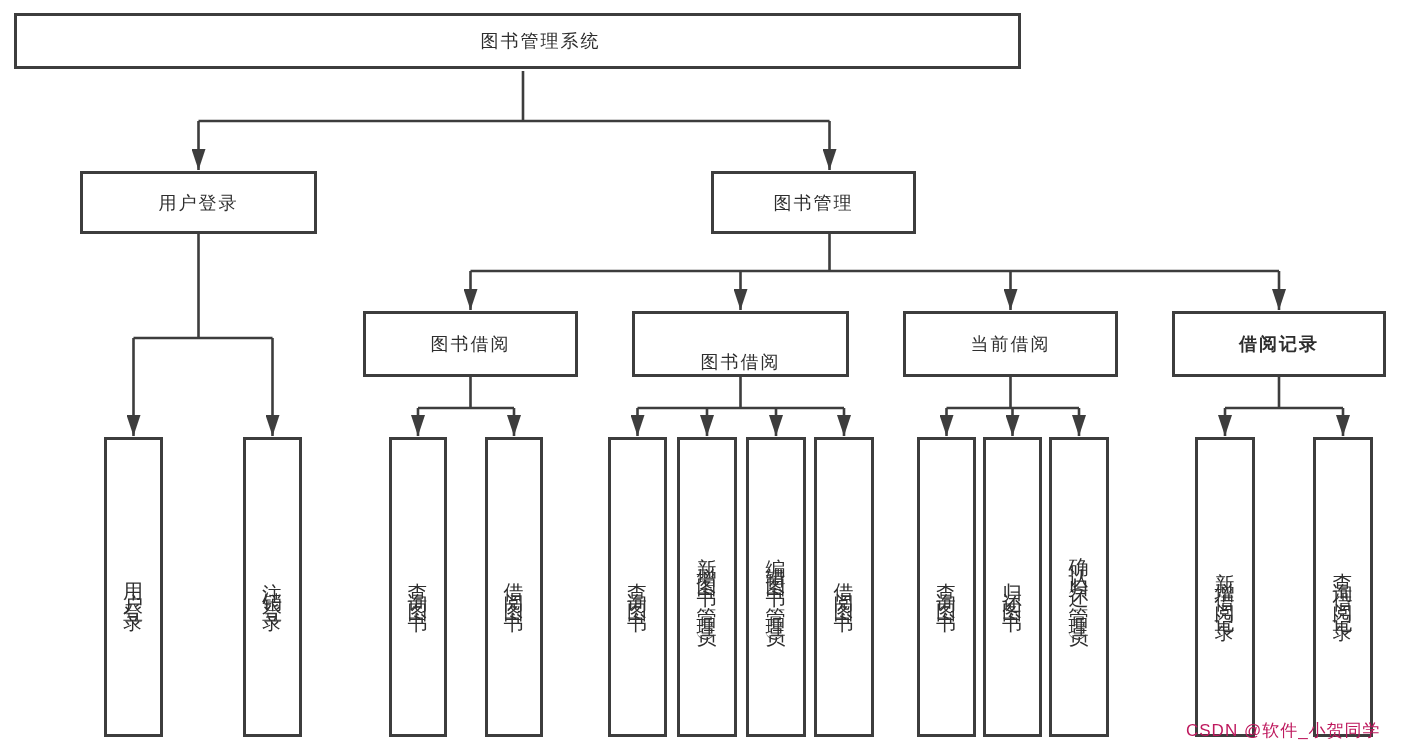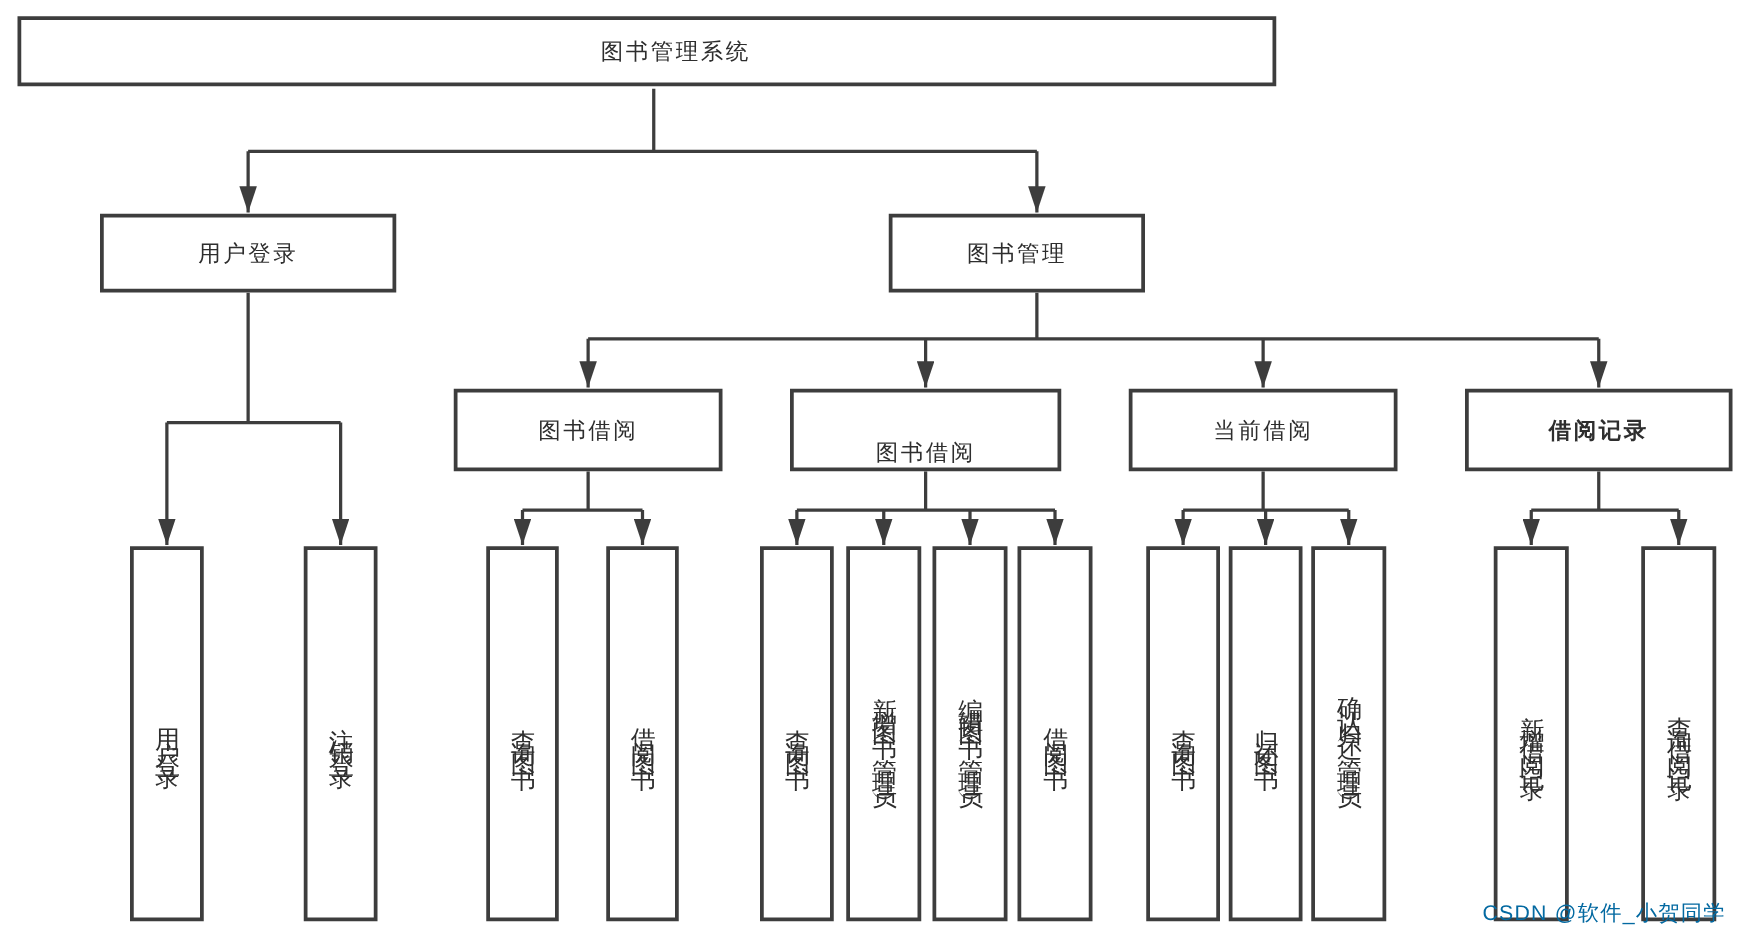--- a/index.html
+++ b/index.html
@@ -34,21 +34,21 @@
   .n-f5  { left:677px;  width:60px; }
   .n-f6  { left:746px;  width:60px; }
   .n-f7  { left:814px;  width:60px; }
   .n-f8  { left:917px;  width:59px; }
   .n-f9  { left:983px;  width:59px; }
   .n-f10 { left:1049px; width:60px; }
   .n-f11 { left:1195px; width:60px; }
   .n-f12 { left:1313px; width:60px; }
   .watermark {
     position:absolute; left:1186px; top:719px; z-index:5;
-    font-size:17px; color:#0369a1; letter-spacing:1px; white-space:nowrap;
+    font-size:17px; color:#be185d; letter-spacing:1px; white-space:nowrap;
   }
 </style>
 </head>
 <body>
 
 <svg class="connectors" viewBox="0 0 1405 747" xmlns="http://www.w3.org/2000/svg">
   <defs>
     <marker id="arrowhead" markerUnits="userSpaceOnUse" markerWidth="14" markerHeight="21" viewBox="0 0 14 21" refX="7" refY="21" orient="0">
       <path d="M0,0 H14 L7,21 Z" fill="#3d3d3d"></path>
     </marker>

